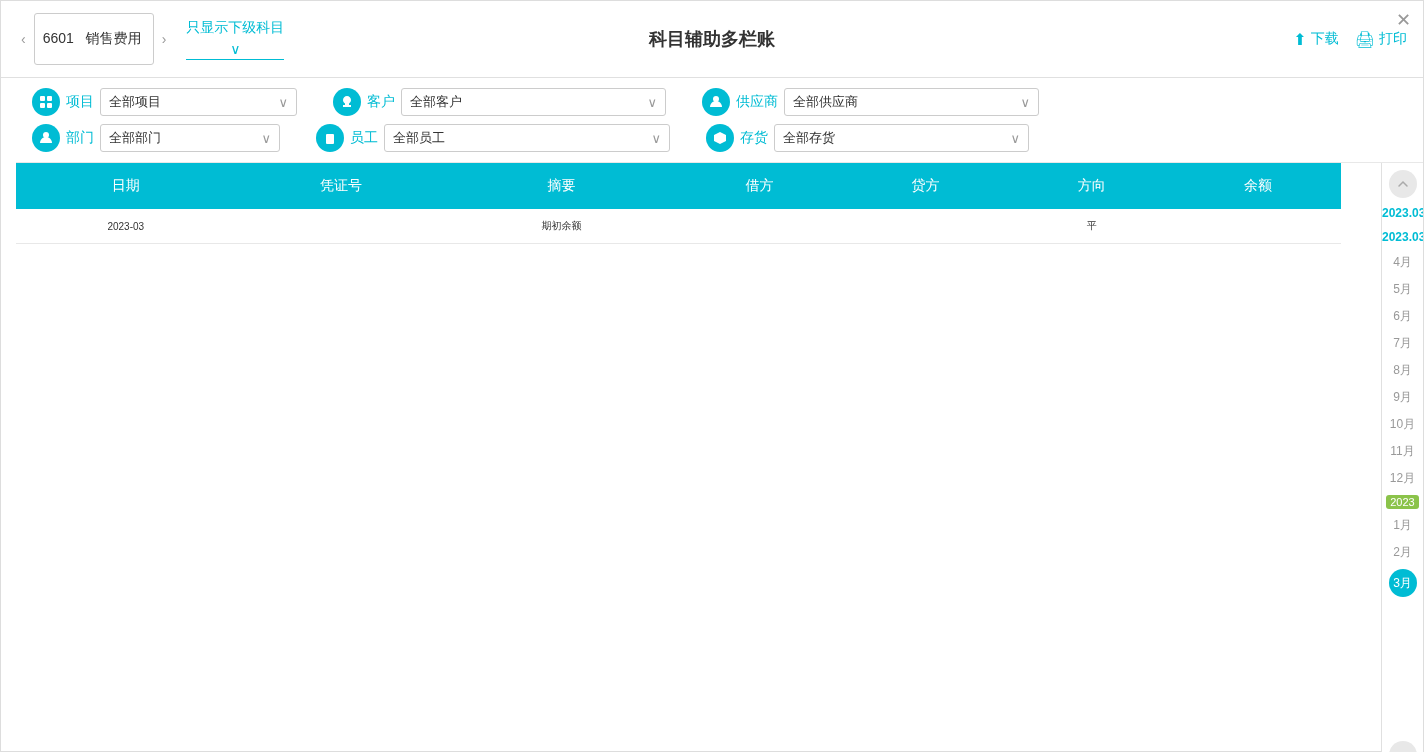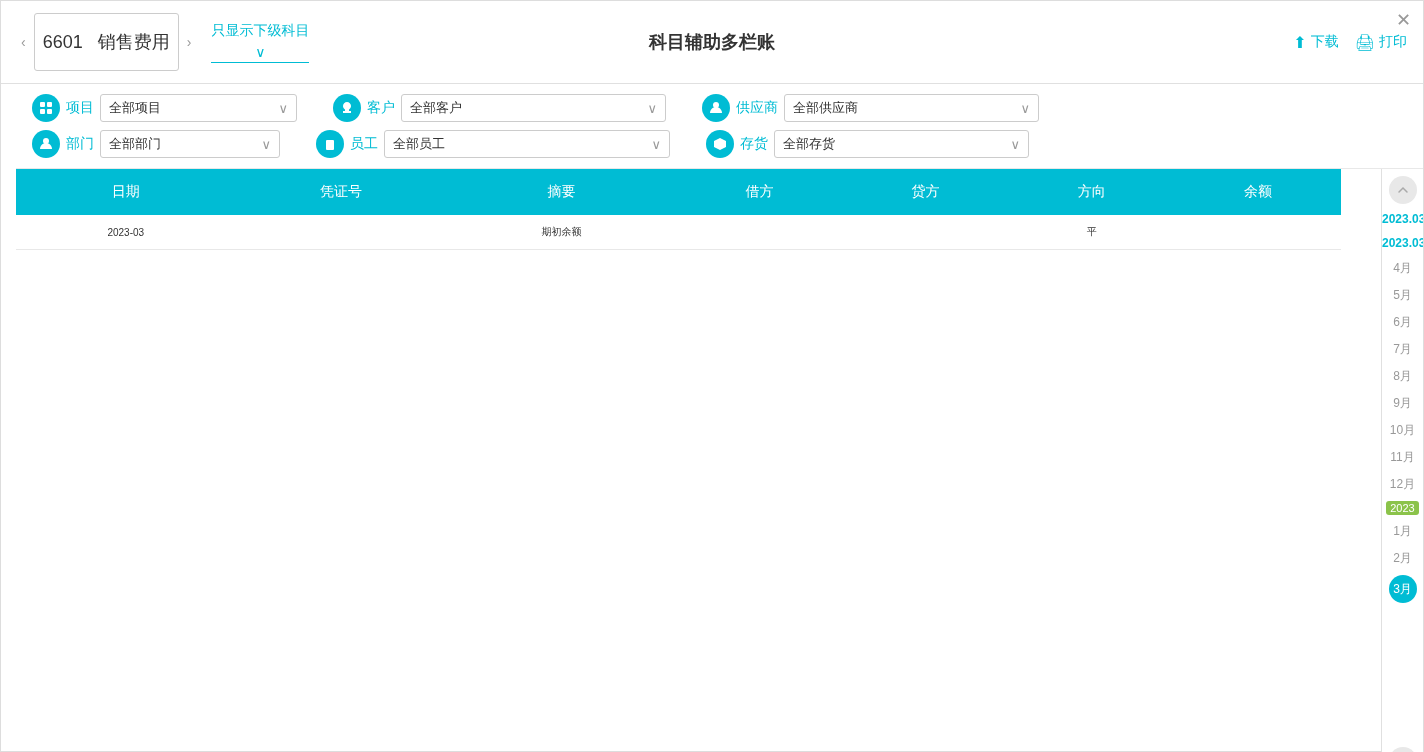--- a/index.html
+++ b/index.html
@@ -25,27 +25,26 @@
       gap: 4px;
     }
     .nav-arrow {
       color: #999;
       cursor: pointer;
       font-size: 14px;
       padding: 2px 4px;
       user-select: none;
     }
     .account-label {
-      font-size: 18px;
+      font-size: 14px;
       color: #333;
       padding: 16px 8px;
       border: 1px solid #ccc;
       border-radius: 3px;
       min-width: 120px;
-      text-align: right;
     }
     .show-sub {
       display: flex;
       align-items: center;
       gap: 4px;
       margin-left: 16px;
       color: #00bcd4;
       font-size: 14px;
       cursor: pointer;
       border-bottom: 1px solid #00bcd4;

